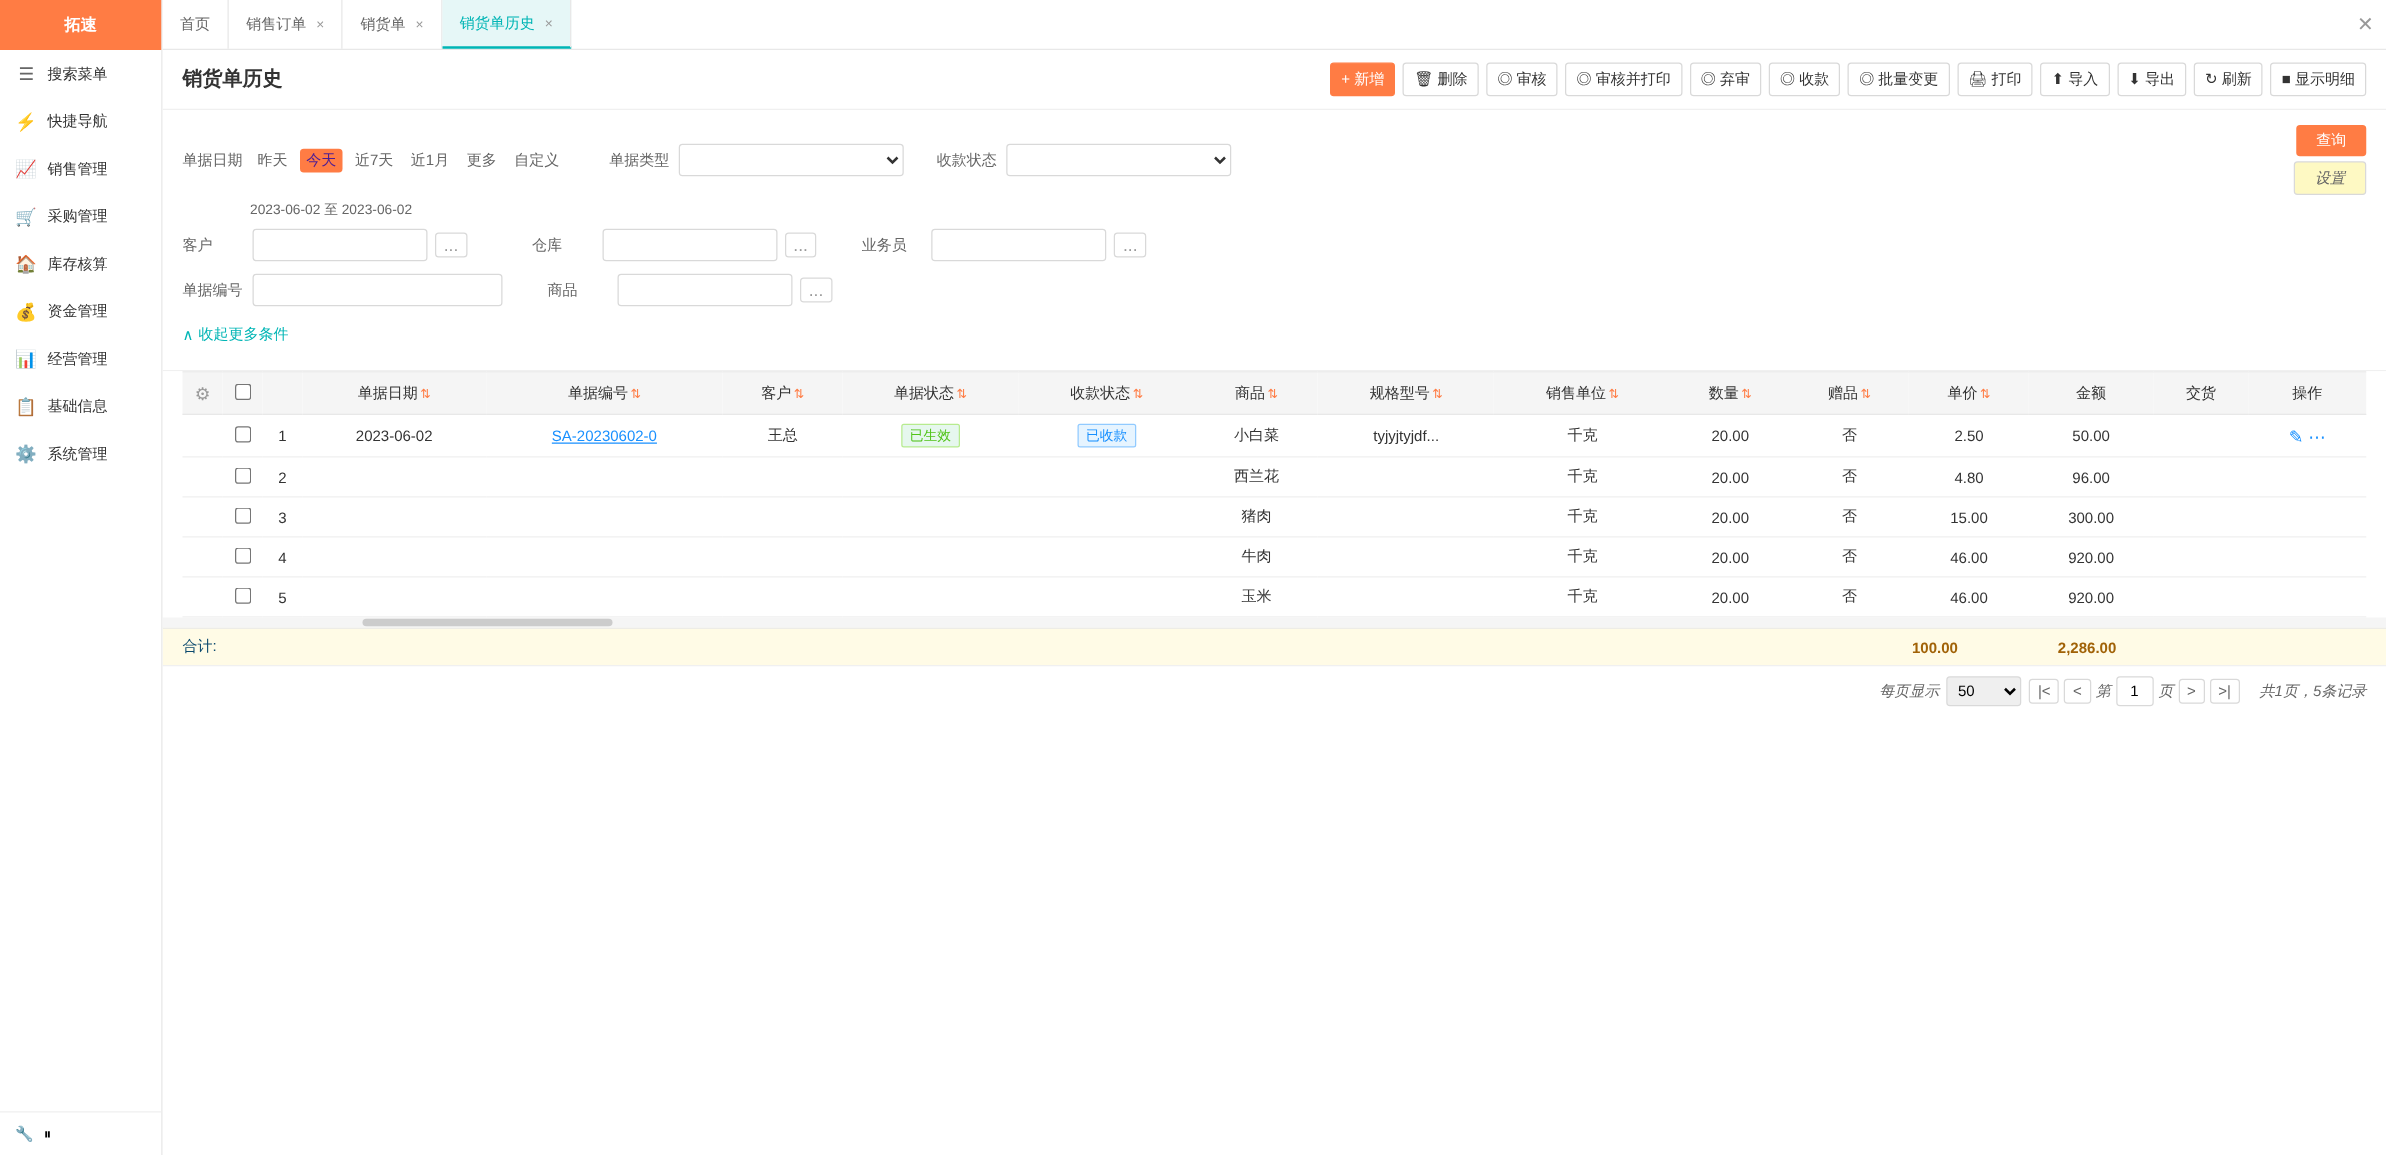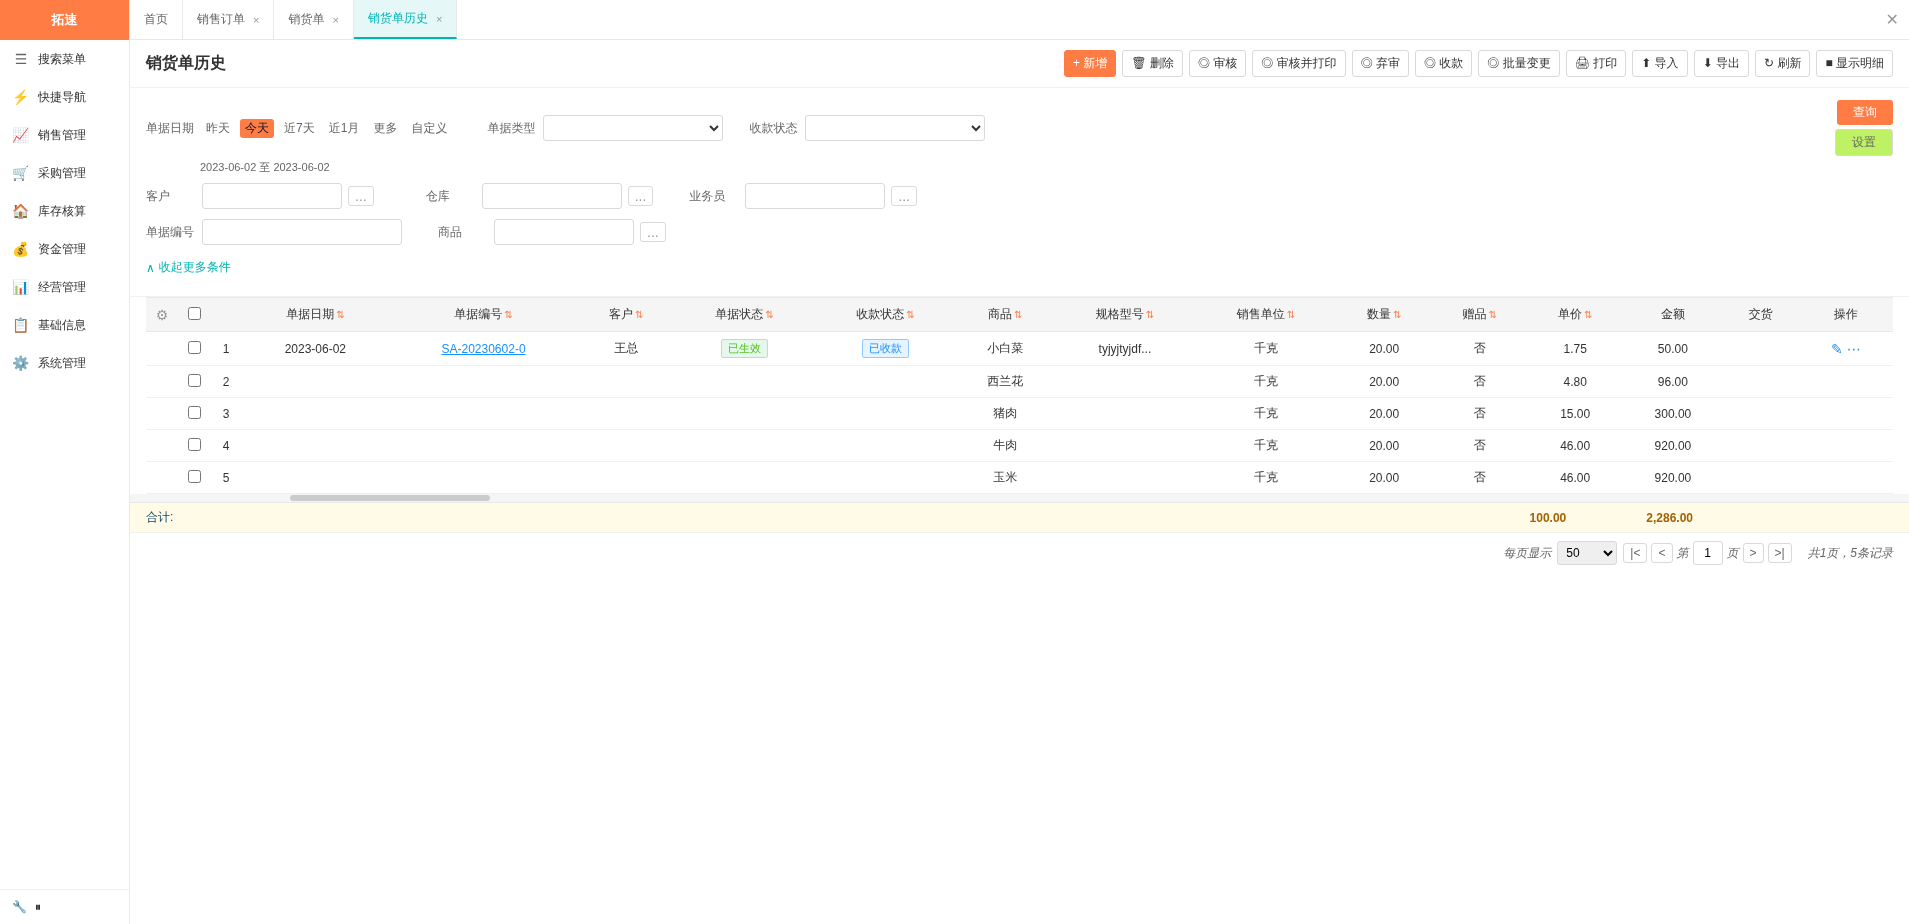--- a/index.html
+++ b/index.html
@@ -167,21 +167,21 @@
     .date-group {
       display: flex;
       align-items: center;
       gap: 6px;
     }
     .date-option {
       color: #666;
       cursor: pointer;
       padding: 1px 4px;
     }
-    .date-option.active { color: #0f172a; background: #ff7c44; border-radius: 3px; padding: 1px 5px; }
+    .date-option.active { color: #4c1d95; background: #ff7c44; border-radius: 3px; padding: 1px 5px; }
     .date-range { color: #666; font-size: 11px; }
     .dots-btn { color: #999; cursor: pointer; font-size: 14px; border: 1px solid #d9d9d9; border-radius: 3px; padding: 1px 6px; background: #fff; }
     .collapse-btn {
       display: flex;
       align-items: center;
       gap: 4px;
       color: #00b5b5;
       cursor: pointer;
       text-align: center;
       margin: 0 auto;
@@ -300,21 +300,21 @@
       background: #ccc;
       border-radius: 3px;
     }
 
     .filter-section-divider {
       width: 100%;
       text-align: center;
       padding: 4px 0 8px;
     }
     .query-btn { background: #ff7c44; border: none; color: #fff; padding: 4px 16px; border-radius: 3px; cursor: pointer; font-size: 12px; }
-    .setup-btn { background: #bef264; border: 1px solid #d9d9d9; color: #666; padding: 4px 16px; border-radius: 3px; cursor: pointer; font-size: 12px; margin-top: 4px; display: block; }
+    .setup-btn { background: #fef9c3; border: 1px solid #d9d9d9; color: #666; padding: 4px 16px; border-radius: 3px; cursor: pointer; font-size: 12px; margin-top: 4px; display: block; font-style: italic; }
   </style>
 </head>
 <body>
 
 <div class="sidebar">
   <div class="sidebar-logo">拓速</div>
 
   <div class="sidebar-item">
     <span class="icon">☰</span>
     <span>搜索菜单</span>
@@ -572,21 +572,21 @@
       <td>2023-06-02</td>
       <td><span class="link-text">SA-20230602-0</span></td>
       <td>王总</td>
       <td><span class="status-badge status-effective">已生效</span></td>
       <td><span class="status-badge status-collected">已收款</span></td>
       <td>小白菜</td>
       <td>tyjyjtyjdf...</td>
       <td>千克</td>
       <td>20.00</td>
       <td>否</td>
-      <td>1.75</td>
+      <td>2.50</td>
       <td>50.00</td>
       <td></td>
       <td><span class="action-btn">✎</span><span class="action-btn">⋯</span></td>
     </tr>
               <tr>
       <td></td>
       <td><input type="checkbox" class="checkbox" style=""></td>
       <td>2</td>
       <td></td>
       <td></td>

